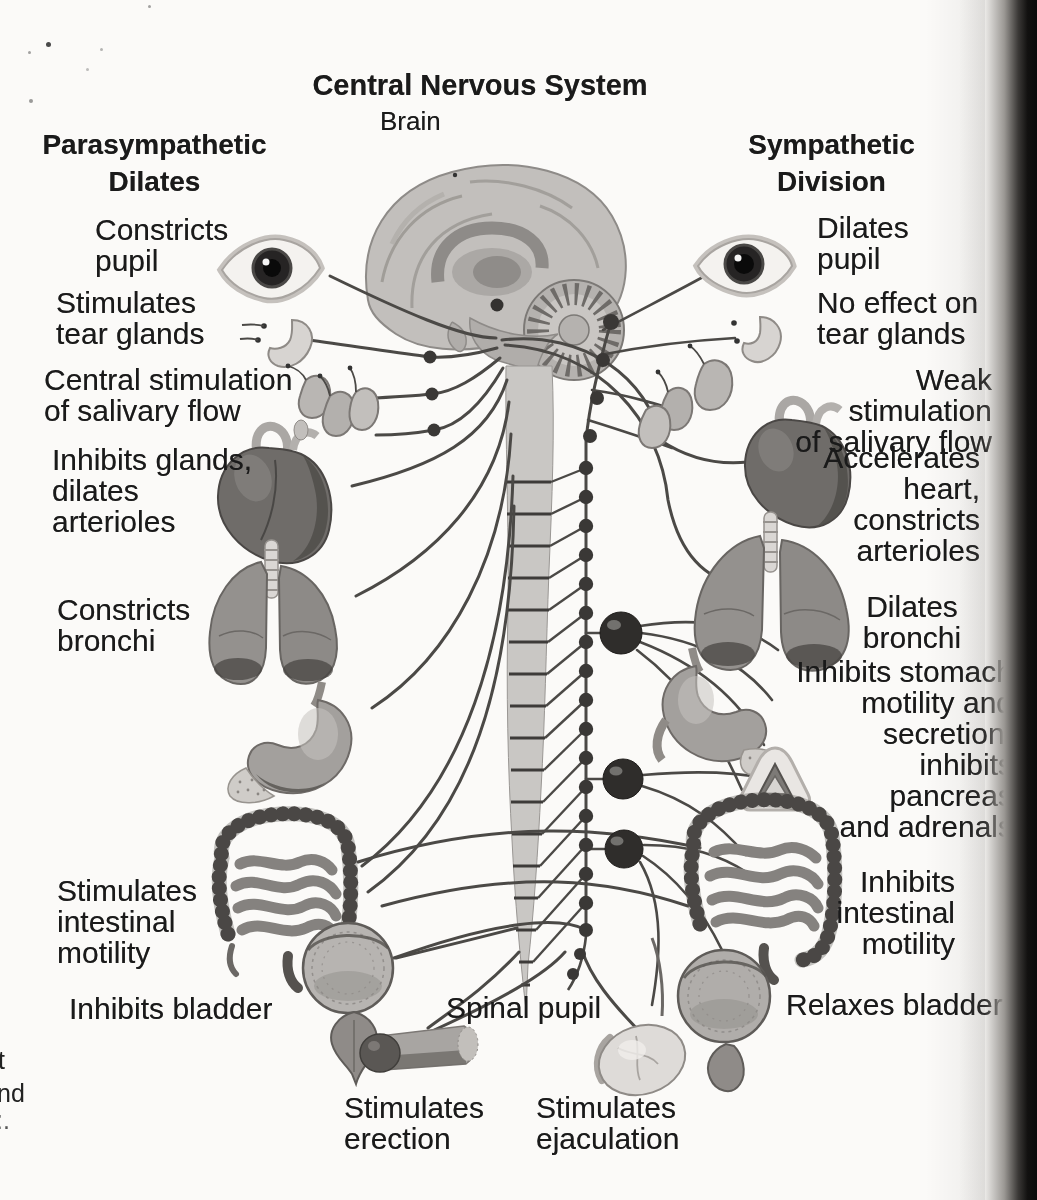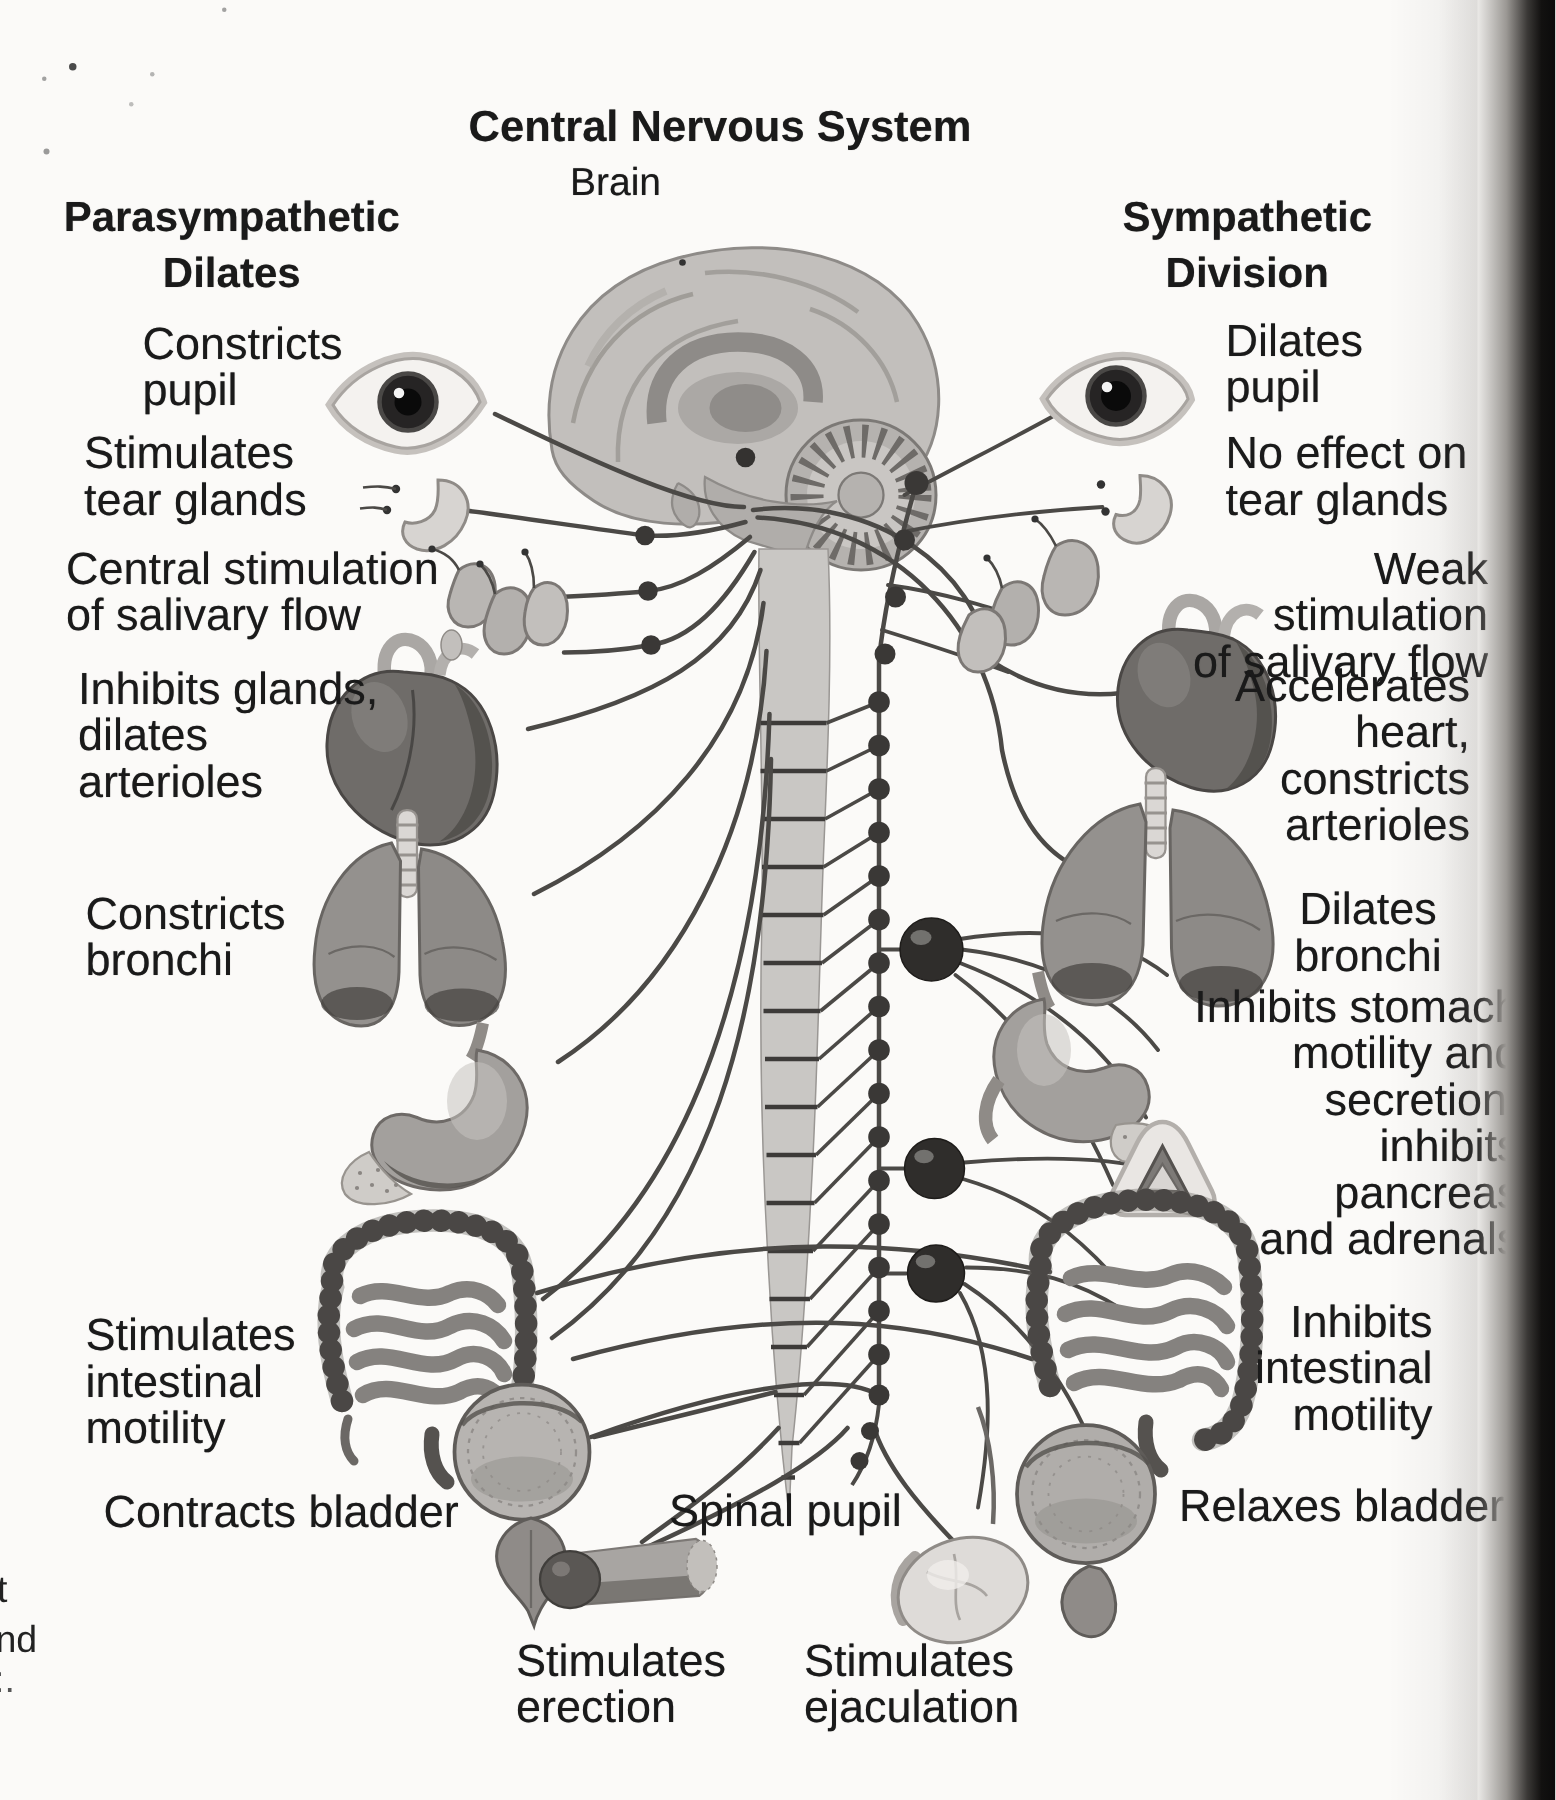--- a/index.html
+++ b/index.html
@@ -391,21 +391,21 @@
   <div class="lbl" style="left:44px;top:364px;">Central stimulation
 of salivary flow</div>
   <div class="lbl" style="left:52px;top:444px;">Inhibits glands,
 dilates
 arterioles</div>
   <div class="lbl" style="left:57px;top:594px;">Constricts
 bronchi</div>
   <div class="lbl" style="left:57px;top:875px;">Stimulates
 intestinal
 motility</div>
-  <div class="lbl" style="left:69px;top:993px;">Contracts bladder</div>
+  <div class="lbl" style="left:69px;top:993px;">Inhibits bladder</div>
 
   <div class="lbl" style="left:817px;top:212px;">Dilates
 pupil</div>
   <div class="lbl" style="left:817px;top:287px;">No effect on
 tear glands</div>
   <div class="lbl r" style="left:770px;top:364px;width:222px;">Weak stimulation
 of salivary flow</div>
   <div class="lbl r" style="left:760px;top:442px;width:220px;">Accelerates
 heart,
 constricts

